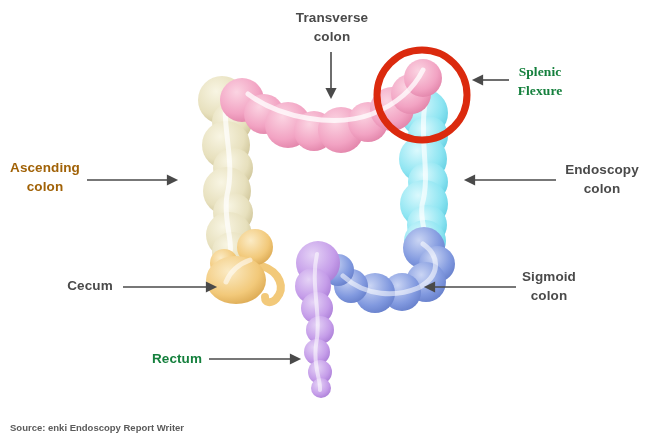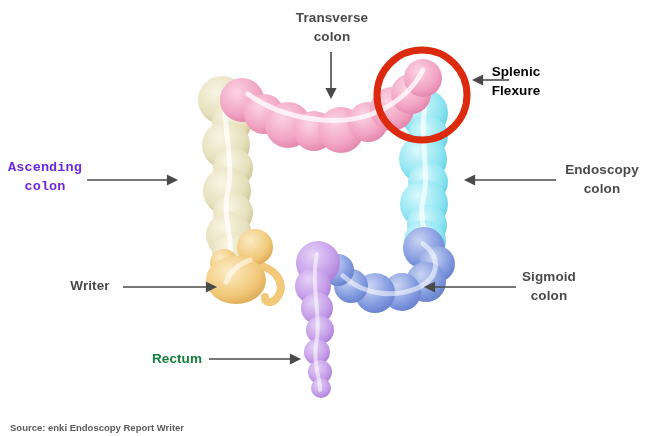--- a/index.html
+++ b/index.html
@@ -153,37 +153,37 @@
       <line class="arrow" x1="516" y1="287" x2="434" y2="287" marker-end="url(#ah)" stroke="#4A4A4A"></line>
       <line class="arrow" x1="209" y1="359" x2="291" y2="359" marker-end="url(#ah)" stroke="#4A4A4A"></line>
     </g>
   </svg>
 
   <div class="lbl" style="left: 282px; top: 8px; width: 100px; color: rgb(74, 74, 74);">
     <span>Transverse</span>
     <span>colon</span>
   </div>
 
-  <div class="lbl" style="left: 474px; top: 62px; width: 84px; color: #000000;">
+  <div class="lbl" style="left: 498px; top: 62px; width: 84px; color: #15803d; font-family: Liberation Serif, serif;">
     <span>Splenic</span>
     <span>Flexure</span>
   </div>
 
-  <div class="lbl" style="left: 1px; top: 158px; width: 88px; color: #6d28d9; font-family: Liberation Mono, monospace;">
+  <div class="lbl" style="left: 1px; top: 158px; width: 88px; color: #a16207;">
     <span>Ascending</span>
     <span>colon</span>
   </div>
 
   <div class="lbl" style="left: 554px; top: 160px; width: 96px; color: rgb(74, 74, 74);">
     <span>Endoscopy</span>
     <span>colon</span>
   </div>
 
   <div class="lbl" style="left: 56px; top: 276px; width: 68px; color: rgb(74, 74, 74);">
-    <span>Writer</span>
+    <span>Cecum</span>
   </div>
 
   <div class="lbl" style="left: 507px; top: 267px; width: 84px; color: rgb(74, 74, 74);">
     <span>Sigmoid</span>
     <span>colon</span>
   </div>
 
   <div class="lbl" style="left: 143px; top: 349px; width: 68px; color: #15803d;">
     <span>Rectum</span>
   </div>

